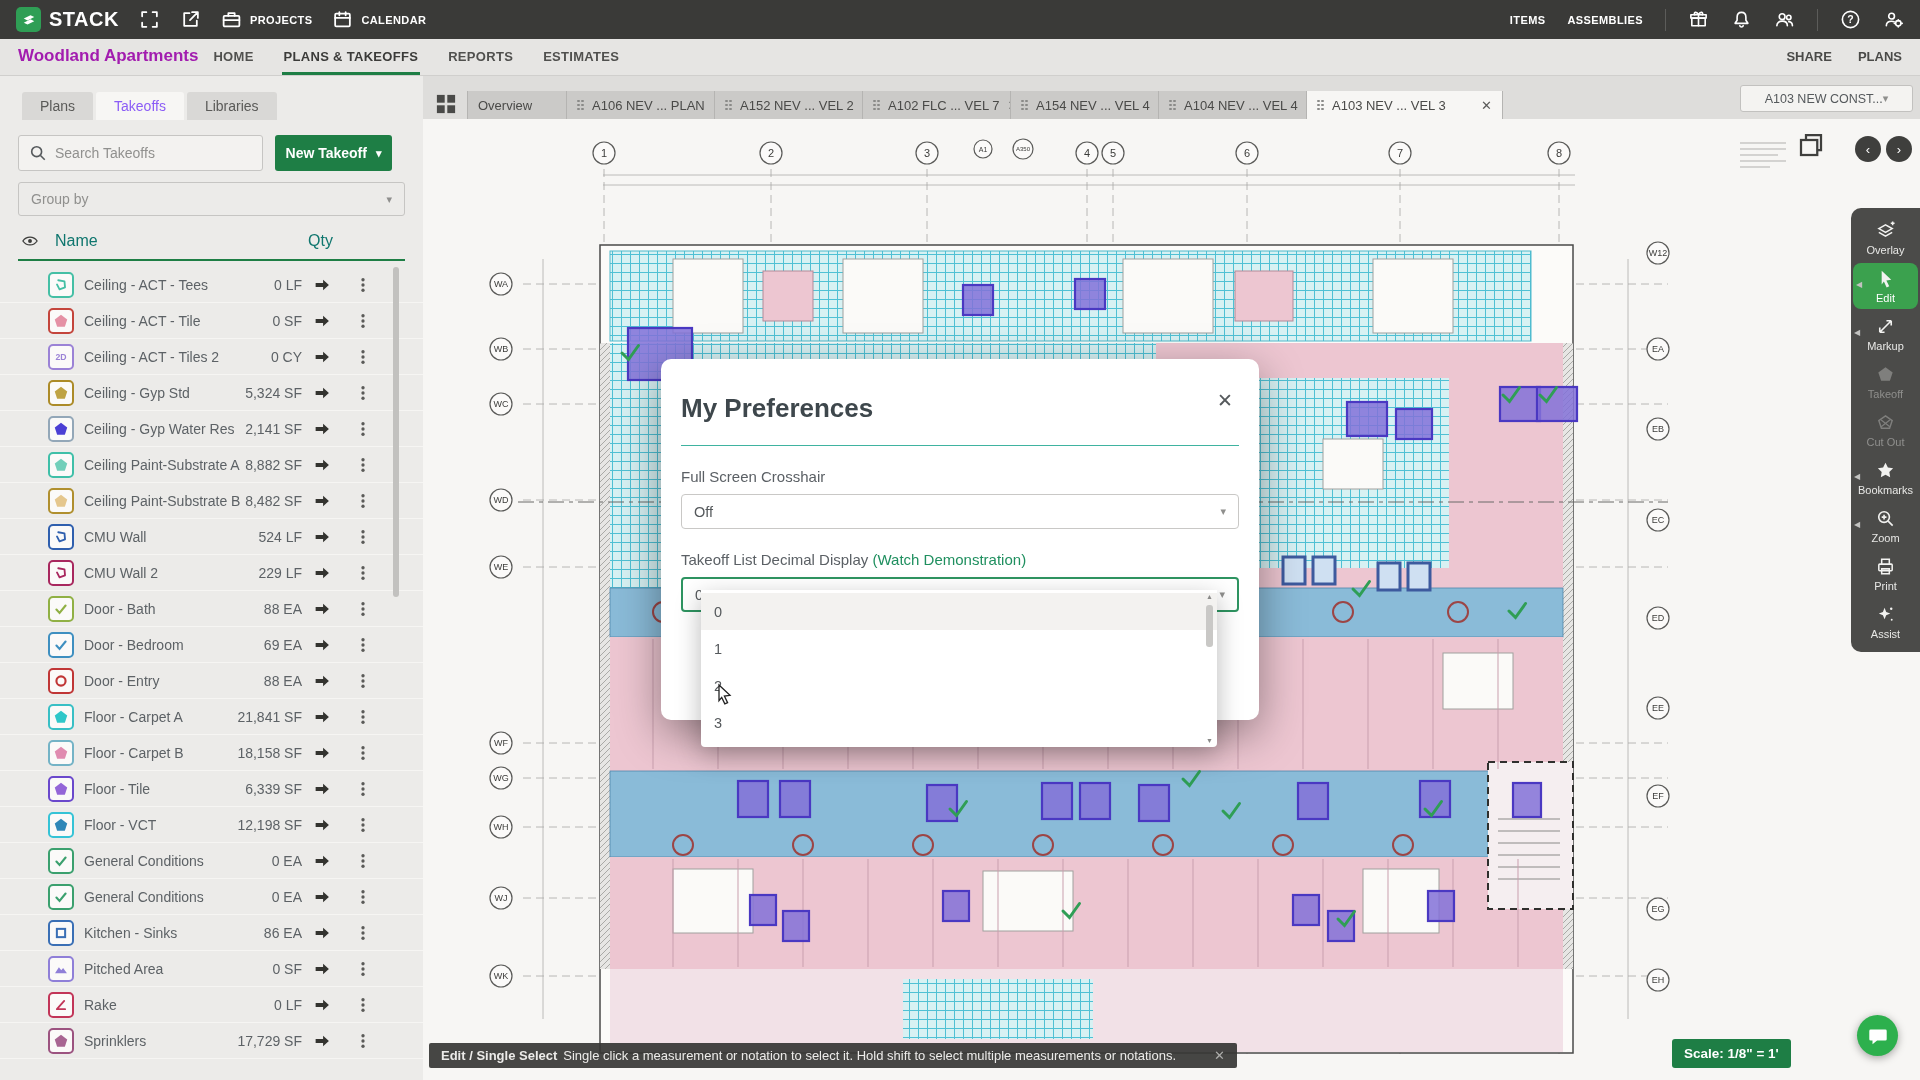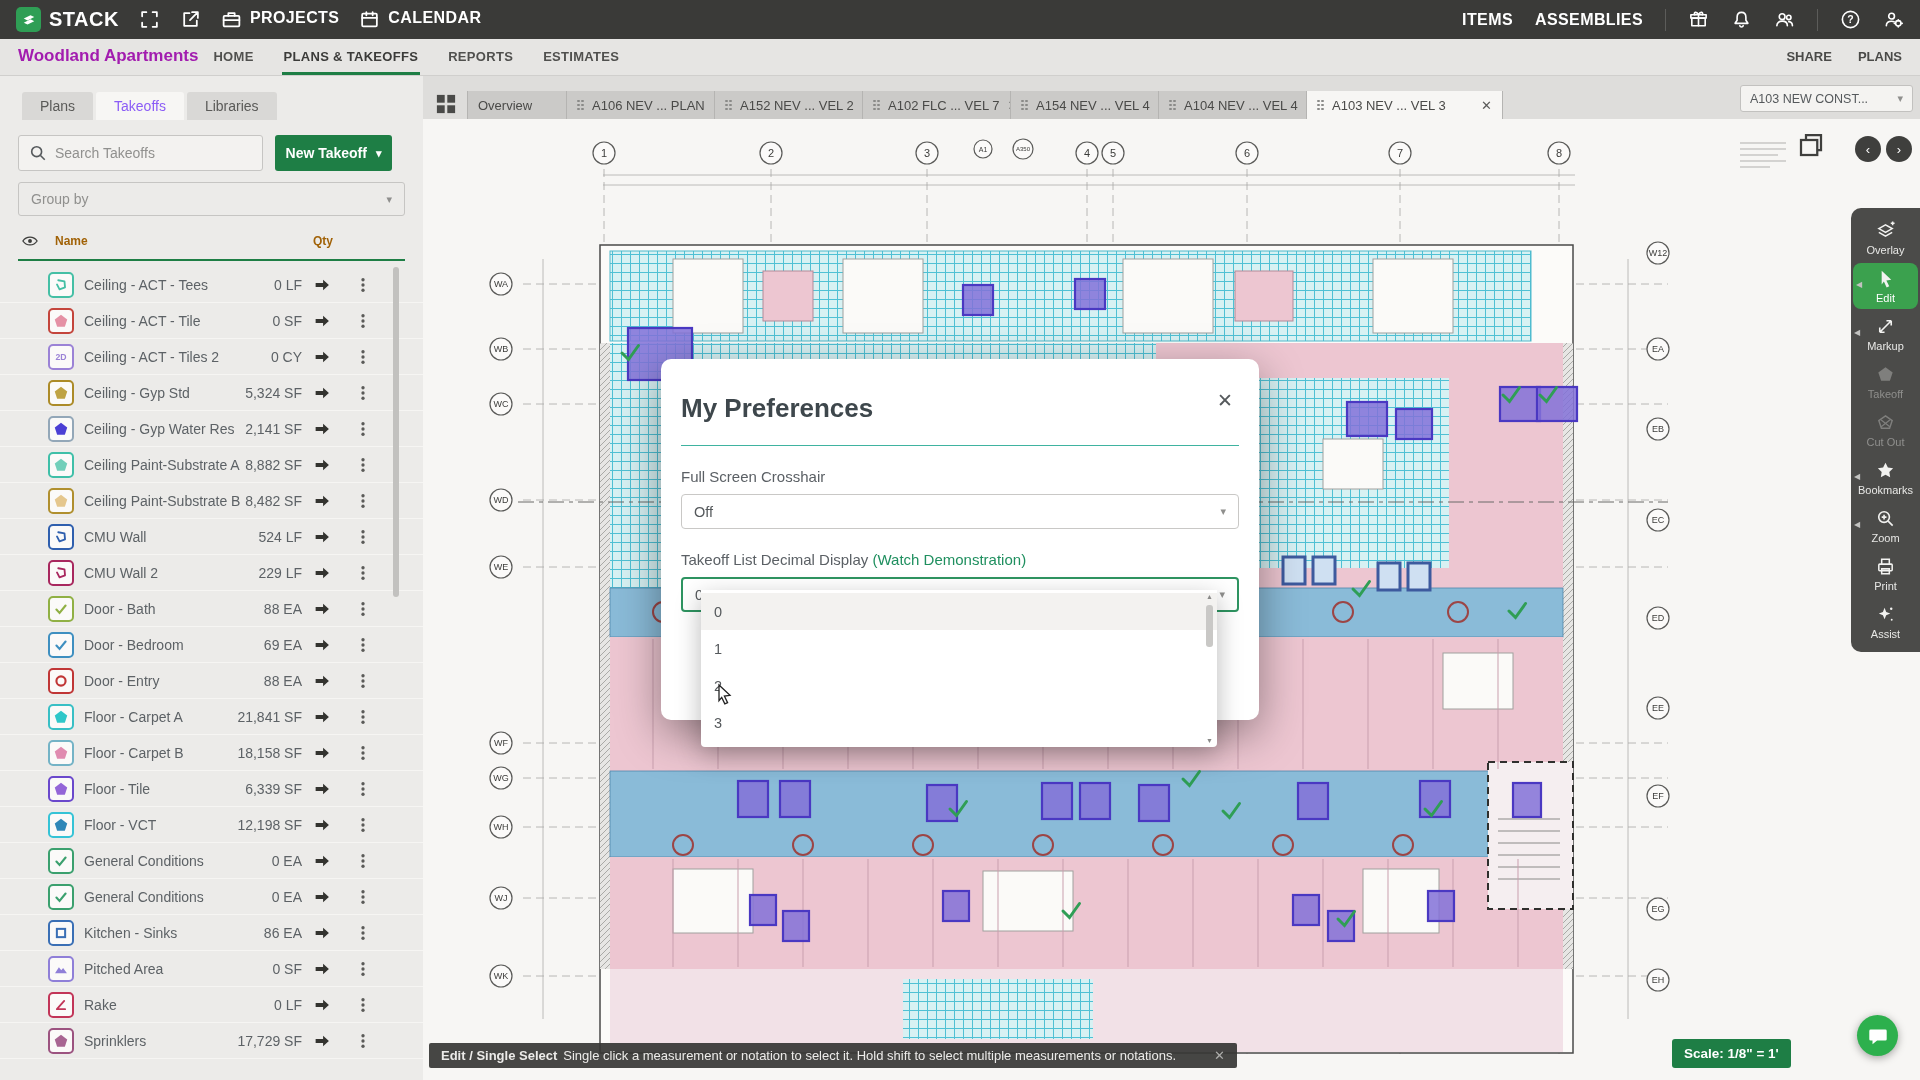--- a/index.html
+++ b/index.html
@@ -2,21 +2,21 @@
 <html><head>
 <meta charset="utf-8">
 <style>
 *{box-sizing:border-box;margin:0;padding:0}
 html,body{width:1920px;height:1080px;overflow:hidden;font-family:"Liberation Sans",sans-serif;background:#e4e3e1}
 
 .topbar{height:39px;background:#3a3a38;display:flex;align-items:center;color:#fff;padding:0 16px;gap:20px}
 .brand{display:flex;align-items:center;gap:8px;font-weight:bold;font-size:20px;letter-spacing:.5px}
 .logo{width:25px;height:25px;background:#2f9e55;border-radius:5px;display:grid;place-items:center;flex:none}
 .tb-icon{width:21px;height:21px;display:inline-block;flex:none}
-.tb-item{display:flex;gap:8px;font-size:16px;font-weight:bold;letter-spacing:.4px;cursor:pointer}
+.tb-item{display:flex;align-items:center;gap:8px;font-size:11px;font-weight:bold;letter-spacing:.4px;cursor:pointer}
 .topbar-right{margin-left:auto;display:flex;align-items:center;gap:22px}
 .tb-divider{width:1px;height:22px;background:#5c5c5a}
 
 .projectbar{height:37px;background:#e6e5e3;display:flex;align-items:flex-end;padding:0 18px;border-bottom:1px solid #d0cfcd;position:relative;z-index:6}
 .project-title{font-size:17px;font-weight:bold;color:#a21caf;padding-bottom:9px;}
 .ptab{font-size:13px;font-weight:bold;color:#50504e;padding:0 2px 11px;margin:0 13px;letter-spacing:.3px;cursor:pointer}
 .ptab.active{border-bottom:3px solid #1e7e45;padding-bottom:8px;color:#3b3b39}
 .pb-actions{margin-left:auto;display:flex;gap:26px;font-size:13px;font-weight:bold;color:#4a4a48;padding-bottom:11px}
 .pb-actions span{cursor:pointer}
 
@@ -26,21 +26,21 @@
 .side-tab{height:28px;padding:0 18px;display:flex;align-items:center;font-size:14px;color:#5a5a58;background:#d9d8d6;border-radius:3px 3px 0 0;cursor:pointer}
 .side-tab.active{background:#f7f6f4;color:#8b5cf6}
 .search-row{display:flex;gap:12px;padding:15px 18px 0}
 .search-box{width:245px;height:36px;border:1px solid #c6c5c3;border-radius:3px;background:#f3f2f0;display:flex;align-items:center;padding:0 10px;gap:8px}
 .search-box input{border:none;outline:none;background:transparent;font-size:14px;color:#55595c;width:180px;font-family:"Liberation Sans",sans-serif}
 .search-box input::placeholder{color:#90908e}
 .newtakeoff{width:117px;height:36px;background:#1e7e45;color:#fff;font-weight:bold;font-size:14px;border:none;border-radius:3px;display:flex;align-items:center;justify-content:center;gap:9px;cursor:pointer;font-family:"Liberation Sans",sans-serif}
 .groupby{margin:11px 18px 0;height:34px;border:1px solid #c6c5c3;border-radius:3px;display:flex;align-items:center;justify-content:space-between;padding:0 12px;color:#90908e;font-size:14px;cursor:pointer}
 .chev{color:#8f8f8d;font-size:11px}
 .list-header{display:flex;align-items:center;margin:16px 18px 0;padding-bottom:9px;border-bottom:2px solid #1e7e45}
-.list-header .hdr{font-size:12px;font-weight:bold;color:#a16207}
+.list-header .hdr{font-size:16px;font-weight:normal;color:#0f766e}
 .lh-name{margin-left:13px}
 .lh-qty{margin-left:auto;margin-right:72px}
 .t-list{margin-top:6px;position:relative}
 .t-row{height:36px;display:flex;align-items:center;border-bottom:1px solid #f6f5f3;padding-left:48px;position:relative}
 .t-icon{width:26px;height:26px;border-radius:5px;background:#fbfaf9;display:grid;place-items:center;flex:none}
 .t-name{font-size:14px;color:#5d6266;margin-left:10px;white-space:nowrap}
 .t-qty{position:absolute;right:121px;font-size:14px;color:#5d6266}
 .t-arrow{position:absolute;left:312px;width:20px;height:20px;cursor:pointer}
 .t-kebab{position:absolute;left:356px;width:16px;height:20px;cursor:pointer}
 .side-scroll{position:absolute;top:191px;left:393px;width:6px;height:330px;background:#c2c1bf;border-radius:3px}
@@ -48,21 +48,21 @@
 .main{flex:1;position:relative;background:#dedddb}
 .plantabs{height:43px;display:flex;align-items:flex-end;padding-left:8px;position:relative}
 .grid-btn{width:26px;height:26px;margin:0 8px 2px 2px;display:grid;place-items:center;cursor:pointer}
 .ptab2{height:28px;display:flex;align-items:center;background:#cbcac8;border-right:1px solid #b5b4b2;font-size:13px;color:#4a4a48;padding:0 10px;gap:8px;white-space:nowrap;cursor:pointer;overflow:hidden}
 .ptab2.first{width:100px;border-left:1px solid #b5b4b2}
 .ptab2.reg{width:148px}
 .ptab2.active{width:196px;background:#f7f6f4}
 .ptab2 .x{color:#5a5a58;font-size:13px;margin-left:auto;cursor:pointer}
 .dots{display:grid;grid-template-columns:3px 3px;grid-auto-rows:3px;gap:1px;flex:none}
 .dots i{width:2.5px;height:2.5px;background:#8a8a88;border-radius:50%}
-.sheet-select{position:absolute;top:9px;right:7px;width:173px;height:27px;background:#f4f3f1;border:1px solid #c2c1bf;border-radius:3px;display:flex;align-items:center;justify-content:space-between;padding:0 9px;font-size:12.5px;color:#55595c;z-index:7;cursor:pointer}
+.sheet-select{position:absolute;top:9px;right:7px;width:173px;height:27px;background:#f4f3f1;border:1px solid #c2c1bf;border-radius:3px;display:flex;align-items:center;justify-content:center;padding:0 9px;font-size:12.5px;color:#55595c;z-index:7;cursor:pointer}
 .canvas{position:absolute;top:43px;left:0;right:0;bottom:0;background:#f7f6f4;overflow:hidden}
 svg.plan{position:absolute;left:0;top:0}
 
 .layers-btn{position:absolute;left:1371px;top:11px;width:34px;height:30px;cursor:pointer}
 .nav-circle{position:absolute;top:17px;width:26px;height:26px;border-radius:50%;background:#3f3f3d;color:#fff;display:grid;place-items:center;font-size:13px;cursor:pointer}
 
 .toolbar{position:absolute;right:0;top:89px;width:69px;background:#4b4b49;border-radius:10px 0 0 10px;padding:7px 0;display:flex;flex-direction:column;gap:2px;z-index:8}
 .tool{position:relative;height:46px;display:flex;flex-direction:column;align-items:center;justify-content:center;gap:3px;color:#e8e8e6;font-size:11px;cursor:pointer}
 .tool svg{width:21px;height:21px;color:#f2f2f0}
 .tool.active{background:#3ba14e;border-radius:8px;margin:0 2px;color:#fff}

